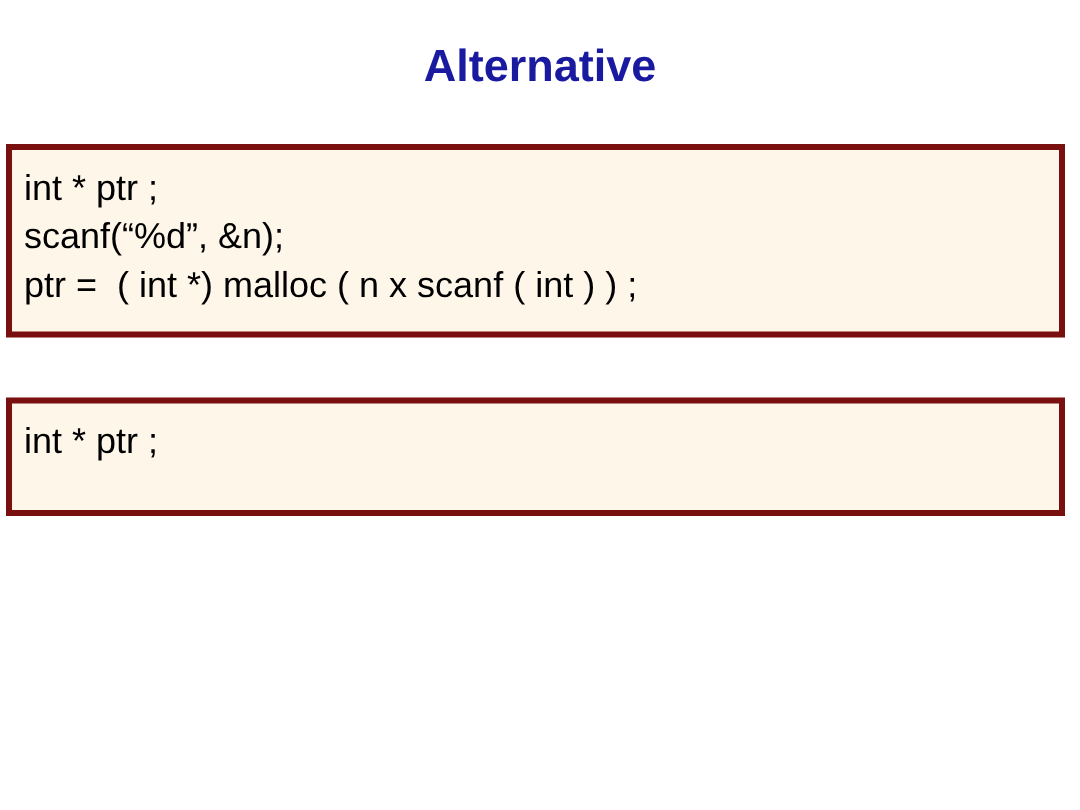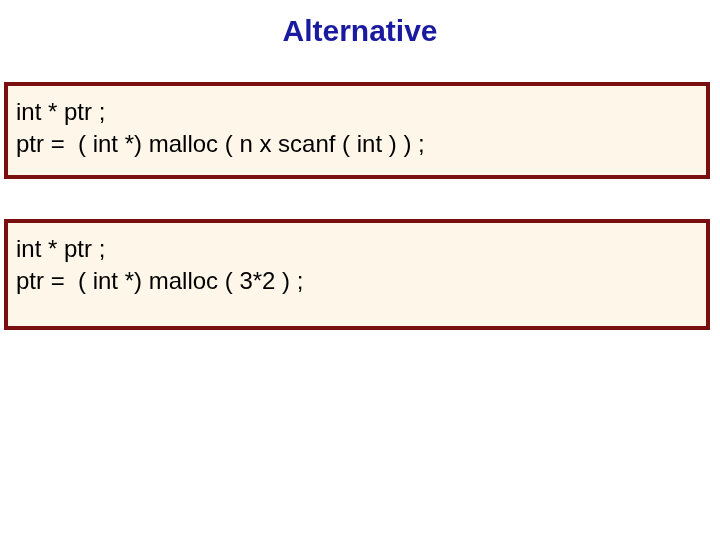--- a/index.html
+++ b/index.html
@@ -15,21 +15,21 @@
     height: 540px;
     position: relative;
     box-sizing: border-box;
     padding-top: 14px;
   }
   .title {
     text-align: center;
     color: #1a1aa0;
     font-weight: bold;
     font-size: 30px;
-    margin: 0 0 34px 0;
+    margin: 14px 0 34px 0;
     font-family: Arial, Helvetica, sans-serif;
   }
   .code-box {
     margin: 0 10px 40px 4px;
     background: #fdf6e9;
     border: 4px solid #7a0f0f;
     box-sizing: border-box;
     padding: 10px 8px 14px 8px;
   }
   .code-line {
@@ -45,21 +45,21 @@
 </style>
 </head>
 <body>
 
 <div class="slide">
 
   <h1 class="title">Alternative</h1>
 
   <div class="code-box">
     <div class="code-line">int * ptr ;</div>
+    <div class="code-line">scanf(“%d”, &amp;n);</div>
     <div class="code-line">ptr =  ( int *) malloc ( n x scanf ( int ) ) ;</div>
   </div>
 
   <div class="code-box box2">
     <div class="code-line">int * ptr ;</div>
-    <div class="code-line">ptr =  ( int *) malloc ( 3*2 ) ;</div>
   </div>
 
 </div>
 
 </body></html>

